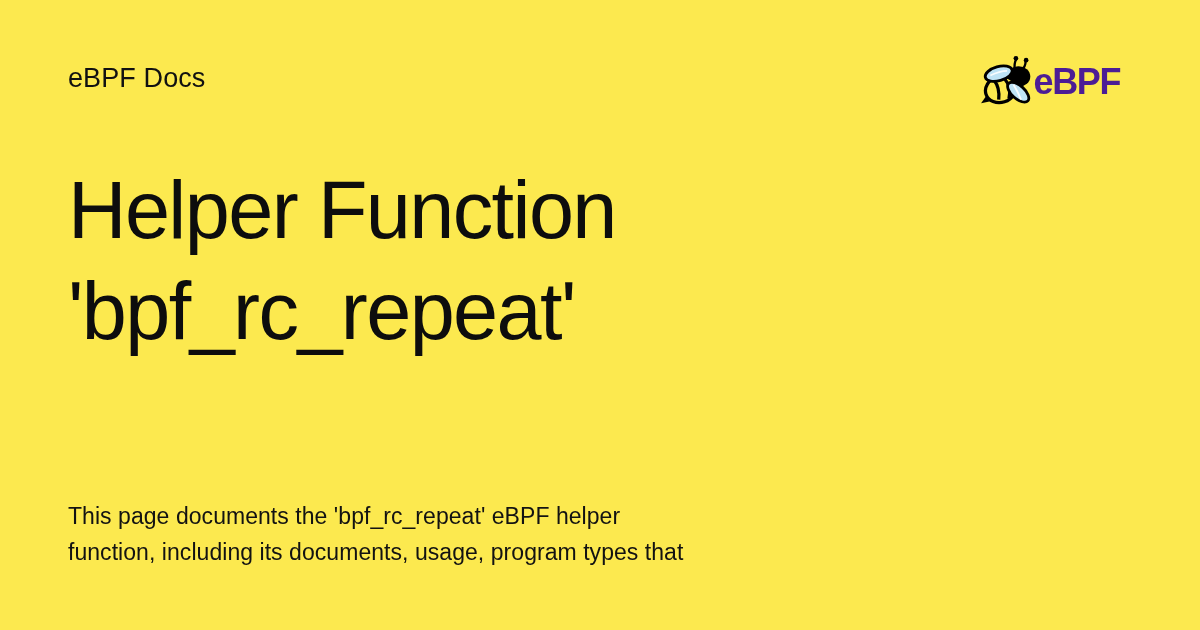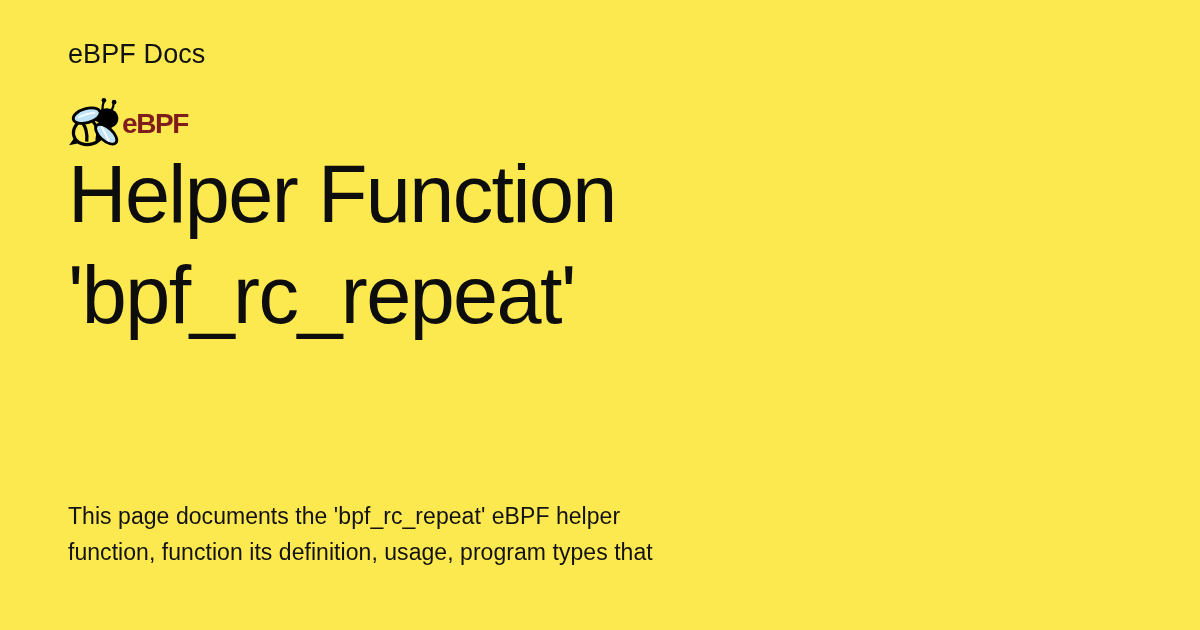--- a/index.html
+++ b/index.html
@@ -24,26 +24,25 @@
     flex-direction: column;
   }
 
   
   .header {
     position: absolute;
     top: 0;
     left: 0;
     right: 0;
     height: 150px;
-    padding: 38px 80px 0 68px;
+    padding: 62px 80px 0 68px;
     box-sizing: border-box;
     display: flex;
     align-items: flex-start;
     justify-content: space-between;
-    flex-direction: column;
   }
 
   .site-name {
     font-size: 27px;
     line-height: 32px;
     color: #111111;
     font-weight: 400;
     letter-spacing: 0.1px;
     white-space: nowrap;
   }
@@ -55,33 +54,33 @@
     margin-top: -6px;
   }
 
   .bee-icon {
     display: block;
     width: 56px;
     height: 52px;
   }
 
   .brand-wordmark {
-    font-size: 28px;
+    font-size: 36px;
     line-height: 44px;
     font-weight: 700;
-    color: #7f1d1d;
+    color: #4c1d95;
     letter-spacing: -1.4px;
     margin-left: -4px;
   }
 
   
   .title-block {
     position: absolute;
     left: 68px;
-    top: 144px;
+    top: 160px;
     width: 1060px;
   }
 
   .page-title {
     font-size: 81px;
     line-height: 101px;
     font-weight: 400;
     color: #0d0d0d;
     letter-spacing: -1.6px;
     margin: 0;
@@ -145,17 +144,17 @@
     </div>
   </div>
 
   <div class="title-block">
     <h1 class="page-title">Helper Function 'bpf_rc_repeat'</h1>
   </div>
 
   <div class="description-block">
     <p class="description">
       <span class="desc-line">This page documents the 'bpf_rc_repeat' eBPF helper</span>
-      <span class="desc-line">function, function its definition, usage, program types that</span>
+      <span class="desc-line">function, including its documents, usage, program types that</span>
     </p>
   </div>
 
 </div>
 
 </body></html>

